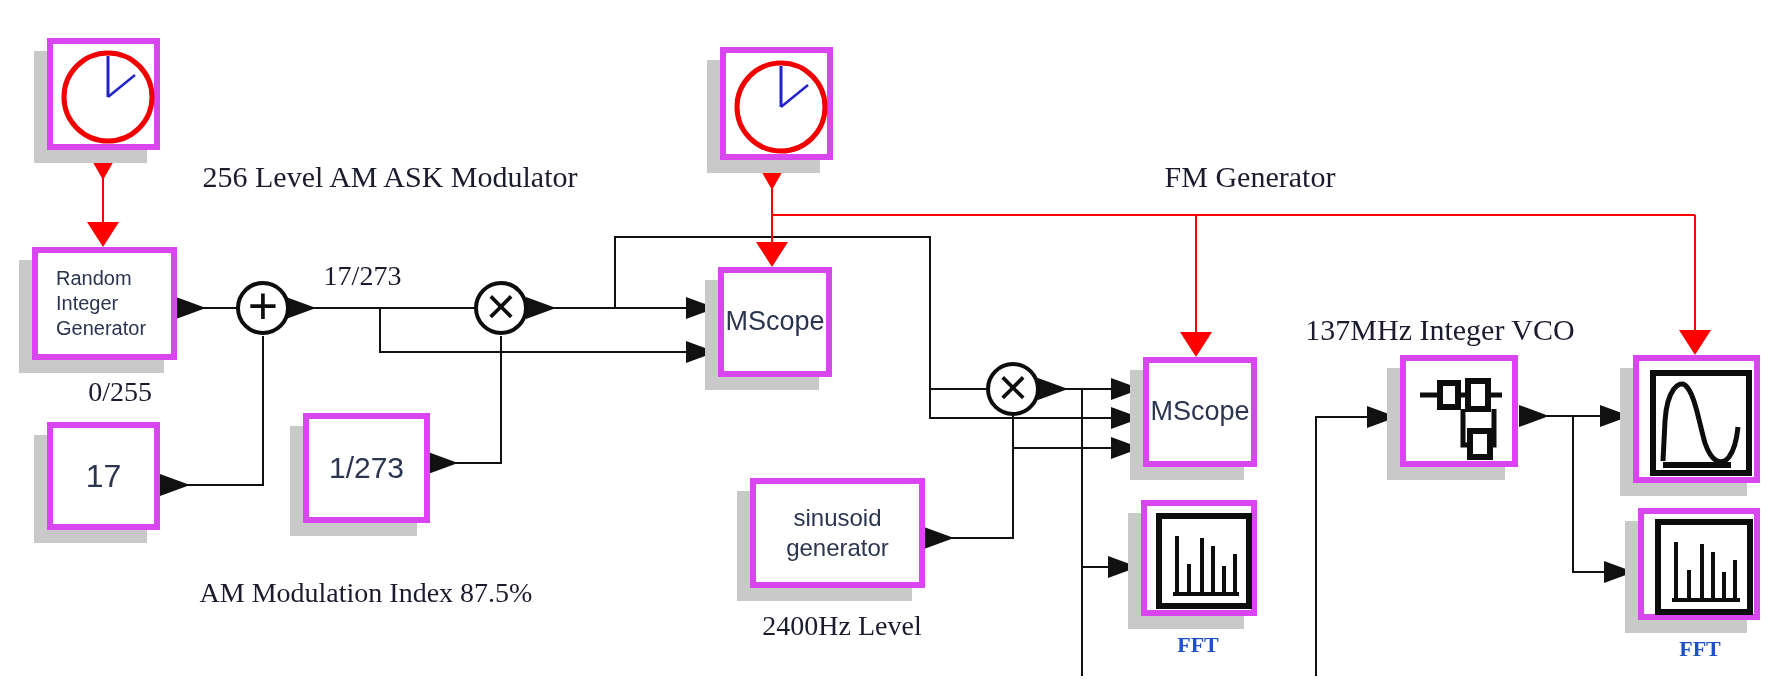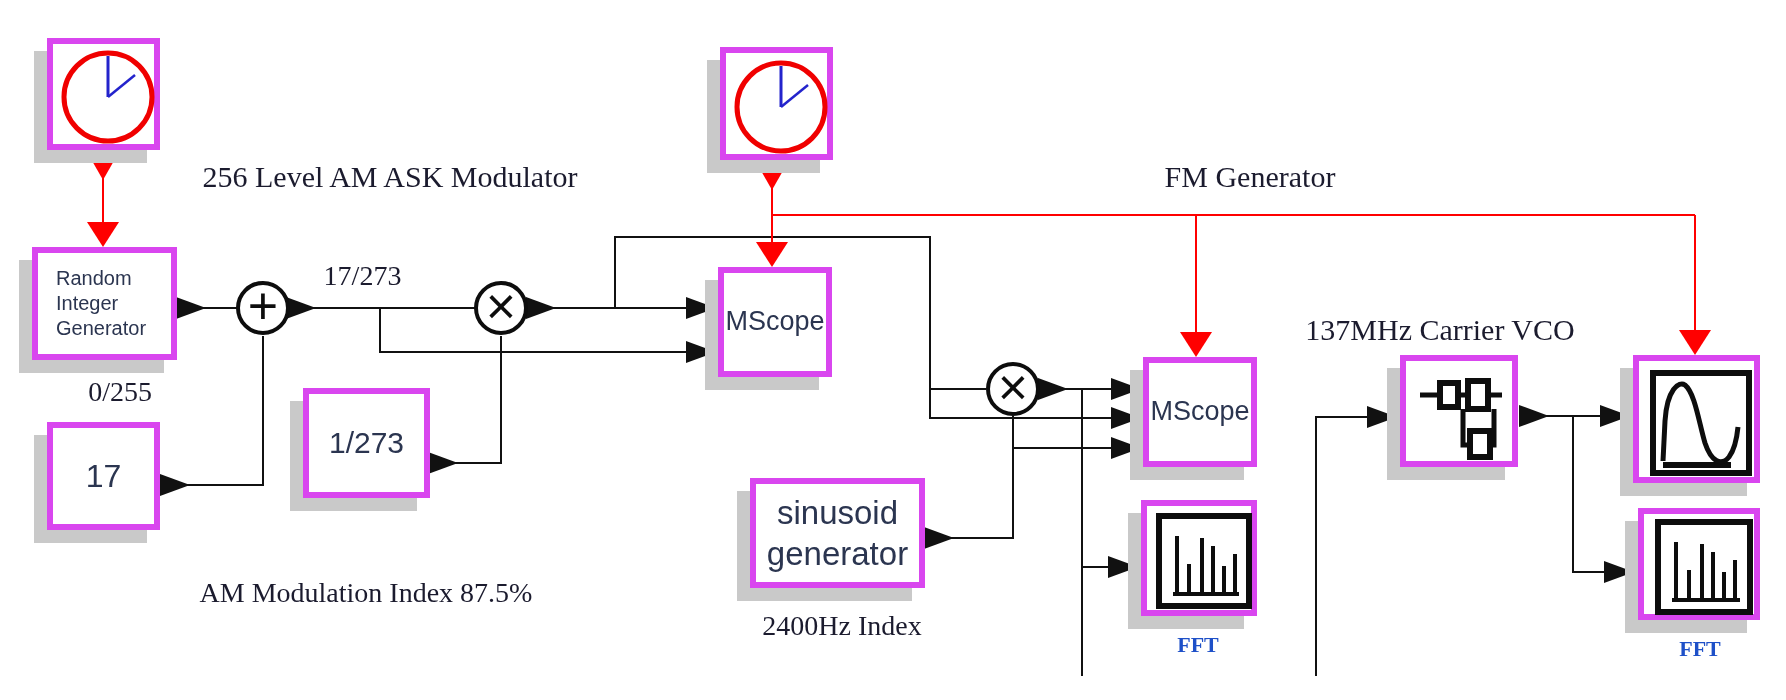--- a/index.html
+++ b/index.html
@@ -118,26 +118,26 @@
       <line x1="772" y1="215" x2="1695" y2="215"></line>
       <line x1="1196" y1="215" x2="1196" y2="334"></line>
       <polygon points="1196,357 1180,332 1212,332" fill="#ff0000" stroke="none"></polygon>
       <line x1="1695" y1="215" x2="1695" y2="332"></line>
       <polygon points="1695,355 1679,330 1711,330" fill="#ff0000" stroke="none"></polygon>
     </g>
   </svg>
 
   <div class="serif-label title" style="left:190px;top:160px;width:400px;">256 Level AM ASK Modulator</div>
   <div class="serif-label title" style="left:1100px;top:160px;width:300px;">FM Generator</div>
-  <div class="serif-label title" style="left:1270px;top:313px;width:340px;">137MHz Carrier VCO</div>
+  <div class="serif-label title" style="left:1270px;top:313px;width:340px;">137MHz Integer VCO</div>
 
   <div class="serif-label ann" style="left:300px;top:260px;width:125px;">17/273</div>
   <div class="serif-label ann" style="left:52px;top:376px;width:100px;text-align:right;">0/255</div>
   <div class="serif-label ann" style="left:166px;top:536px;width:400px;margin-top:41px;">AM Modulation Index 87.5%</div>
-  <div class="serif-label ann" style="left:742px;top:610px;width:200px;">2400Hz Index</div>
+  <div class="serif-label ann" style="left:742px;top:610px;width:200px;">2400Hz Level</div>
   <div class="fft-label" style="left:1148px;top:632px;width:100px;">FFT</div>
   <div class="fft-label" style="left:1650px;top:636px;width:100px;">FFT</div>
 
   <div class="blk" style="left:47px;top:38px;width:113px;height:112px;">
     <svg class="icon" width="111" height="110" viewBox="0 0 111 110">
       <circle cx="55" cy="53" r="44" stroke="#f00000" stroke-width="5" fill="none"></circle>
       <line x1="55" y1="53" x2="55" y2="12" stroke="#2323cc" stroke-width="3"></line>
       <line x1="55" y1="53" x2="82" y2="31" stroke="#2323cc" stroke-width="2.5"></line>
     </svg>
   </div>
@@ -155,21 +155,21 @@
       <span>Random</span>
       <span>Integer</span>
       <span>Generator</span>
     </div>
   </div>
 
   <div class="blk" style="left:47px;top:422px;width:113px;height:108px;">
     <div class="blk-label" style="font-size:32px;">17</div>
   </div>
 
-  <div class="blk" style="left:303px;top:388px;width:127px;height:110px;">
+  <div class="blk" style="left:303px;top:413px;width:127px;height:110px;">
     <div class="blk-label" style="font-size:30px;">1/273</div>
   </div>
 
   <div class="op-circle" style="left:236px;top:281px;">
     <span class="op-glyph">+</span>
   </div>
 
   <div class="op-circle" style="left:474px;top:281px;">
     <span class="op-glyph">×</span>
   </div>
@@ -180,21 +180,21 @@
 
   <div class="blk" style="left:718px;top:267px;width:114px;height:110px;">
     <div class="blk-label" style="font-size:27px;">MScope</div>
   </div>
 
   <div class="blk" style="left:1143px;top:357px;width:114px;height:110px;">
     <div class="blk-label" style="font-size:27px;">MScope</div>
   </div>
 
   <div class="blk" style="left:750px;top:478px;width:175px;height:110px;">
-    <div class="blk-label" style="font-size:33px;">
+    <div class="blk-label" style="font-size:24px;">
       <span>sinusoid</span>
       <span>generator</span>
     </div>
   </div>
 
   <div class="blk" style="left:1141px;top:500px;width:116px;height:116px;">
     <svg class="icon" width="114" height="114" viewBox="0 0 114 114" stroke="#0d0d0d" fill="none">
       <rect x="12" y="10" width="90" height="90" stroke-width="6"></rect>
       <line x1="26" y1="88" x2="92" y2="88" stroke-width="4"></line>
       <line x1="30" y1="30" x2="30" y2="88" stroke-width="4"></line>

